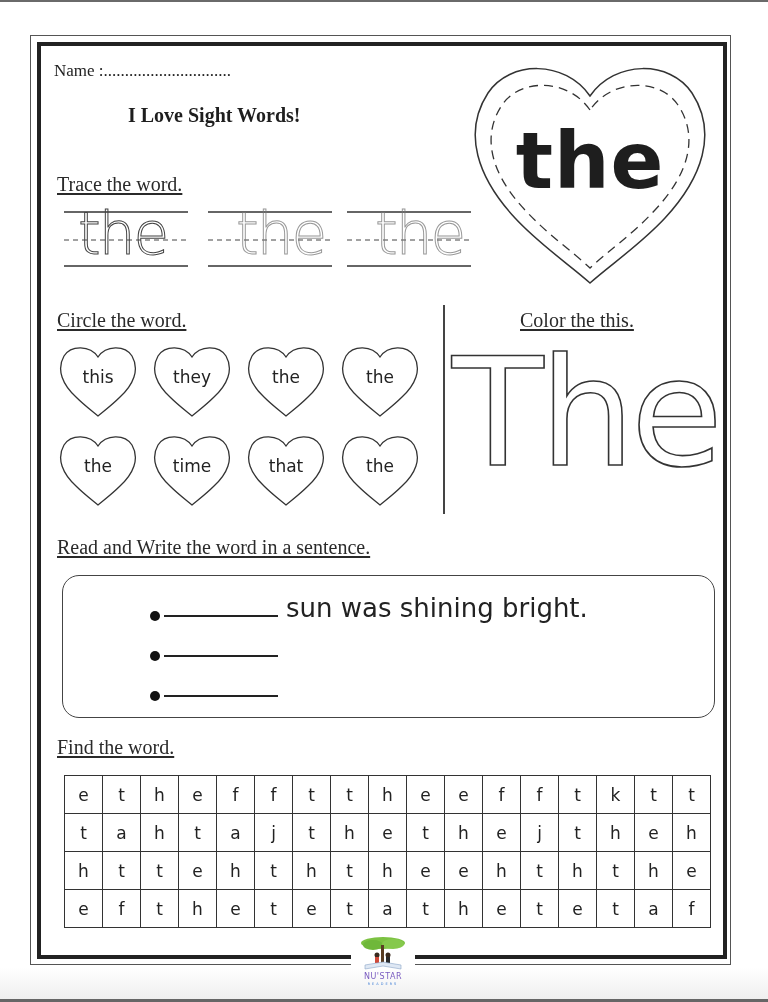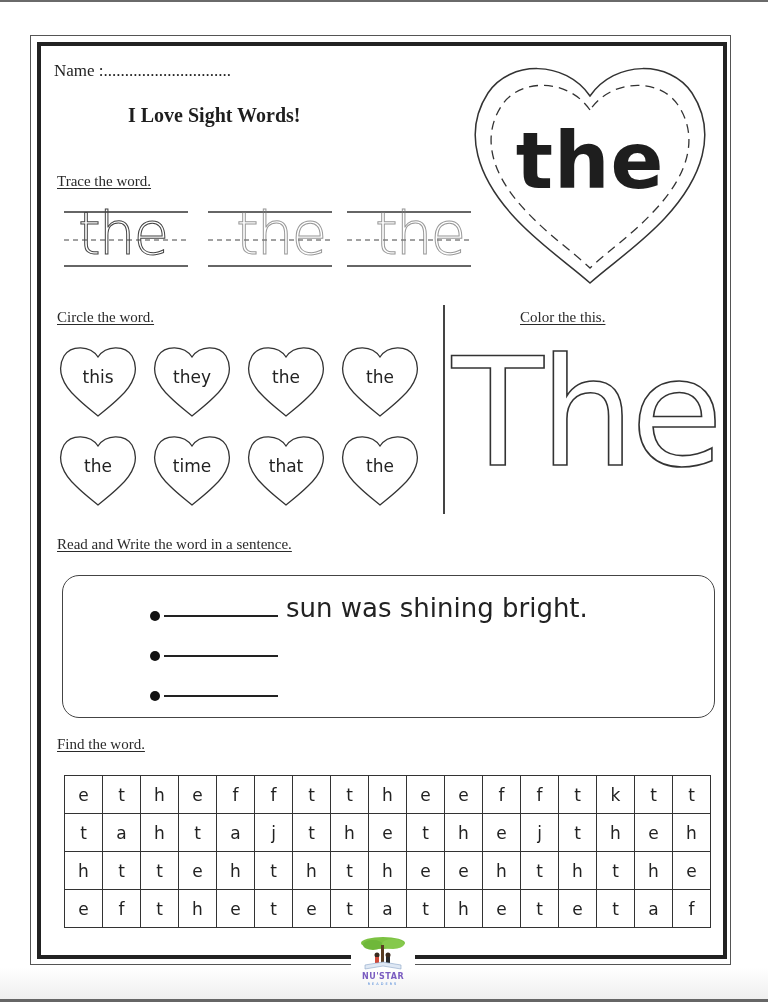--- a/index.html
+++ b/index.html
@@ -20,21 +20,21 @@
     border: 1.5px solid #555; box-sizing: border-box;
   }
   .inner-border {
     position: absolute; left: 37px; top: 42px; width: 690px; height: 917px;
     border: 4px solid #222; box-sizing: border-box; background: #fff;
   }
   .abs { position: absolute; }
   .name-line { left: 54px; top: 61px; font-size: 17px; color: #222; white-space: nowrap; }
   .title { left: 128px; top: 104px; font-size: 20px; font-weight: bold; color: #1e1e1e; white-space: nowrap; }
   .section-label {
-    font-size: 15px; text-decoration: underline; text-underline-offset: 2px; color: #2a2a2a; white-space: nowrap;
+    font-size: 20px; text-decoration: underline; text-underline-offset: 2px; color: #2a2a2a; white-space: nowrap;
   }
   .trace-box { position: absolute; top: 210px; height: 60px; }
   .trace-box svg { overflow: visible; }
   .divider { position: absolute; left: 443px; top: 305px; width: 1.5px; height: 209px; background: #444; }
   .heart-sm { position: absolute; width: 78px; height: 72px; }
   .heart-sm svg { position: absolute; left: 0; top: 0; }
   .heart-sm span {
     position: absolute; left: 0; right: 0; top: 22px; text-align: center;
     font-family: "DejaVu Sans", sans-serif; font-size: 17px; color: #222;
   }
@@ -271,15 +271,15 @@
     <ellipse cx="26" cy="8" rx="22" ry="6" fill="#7cc242"></ellipse>
     <ellipse cx="16" cy="10" rx="10" ry="5" fill="#6fb83a"></ellipse>
     <ellipse cx="36" cy="9" rx="11" ry="5" fill="#86c94d"></ellipse>
     <rect x="24" y="10" width="3" height="18" fill="#5a3d22"></rect>
     <circle cx="20" cy="20" r="2.5" fill="#3a2a1e"></circle>
     <rect x="18" y="22" width="4" height="6" fill="#d04a3a"></rect>
     <circle cx="31" cy="20" r="2.5" fill="#3a2a1e"></circle>
     <rect x="29" y="22" width="4" height="6" fill="#2a2a2a"></rect>
     <path d="M8 30 L26 27 L44 30 L44 34 L26 31 L8 34 Z" fill="#dfe8f4" stroke="#8aa4c8" stroke-width="0.6"></path>
   </svg>
-  <div style="position:absolute; left:0; right:0; top:37px; text-align:center; font-family:'DejaVu Sans',sans-serif; font-weight:bold; font-size:8px; color:#7a5cc0; letter-spacing:0.5px;">NU'STAR</div>
+  <div style="position:absolute; left:0; right:0; top:37px; text-align:center; font-family:'DejaVu Sans',sans-serif; font-weight:normal; font-size:8px; color:#7a5cc0; letter-spacing:0.5px;">NU'STAR</div>
   <div style="position:absolute; left:0; right:0; top:47px; text-align:center; font-family:'DejaVu Sans',sans-serif; font-size:3.5px; color:#3a7bd5; letter-spacing:2px;">READERS</div>
 </div>
 
 </body></html>

